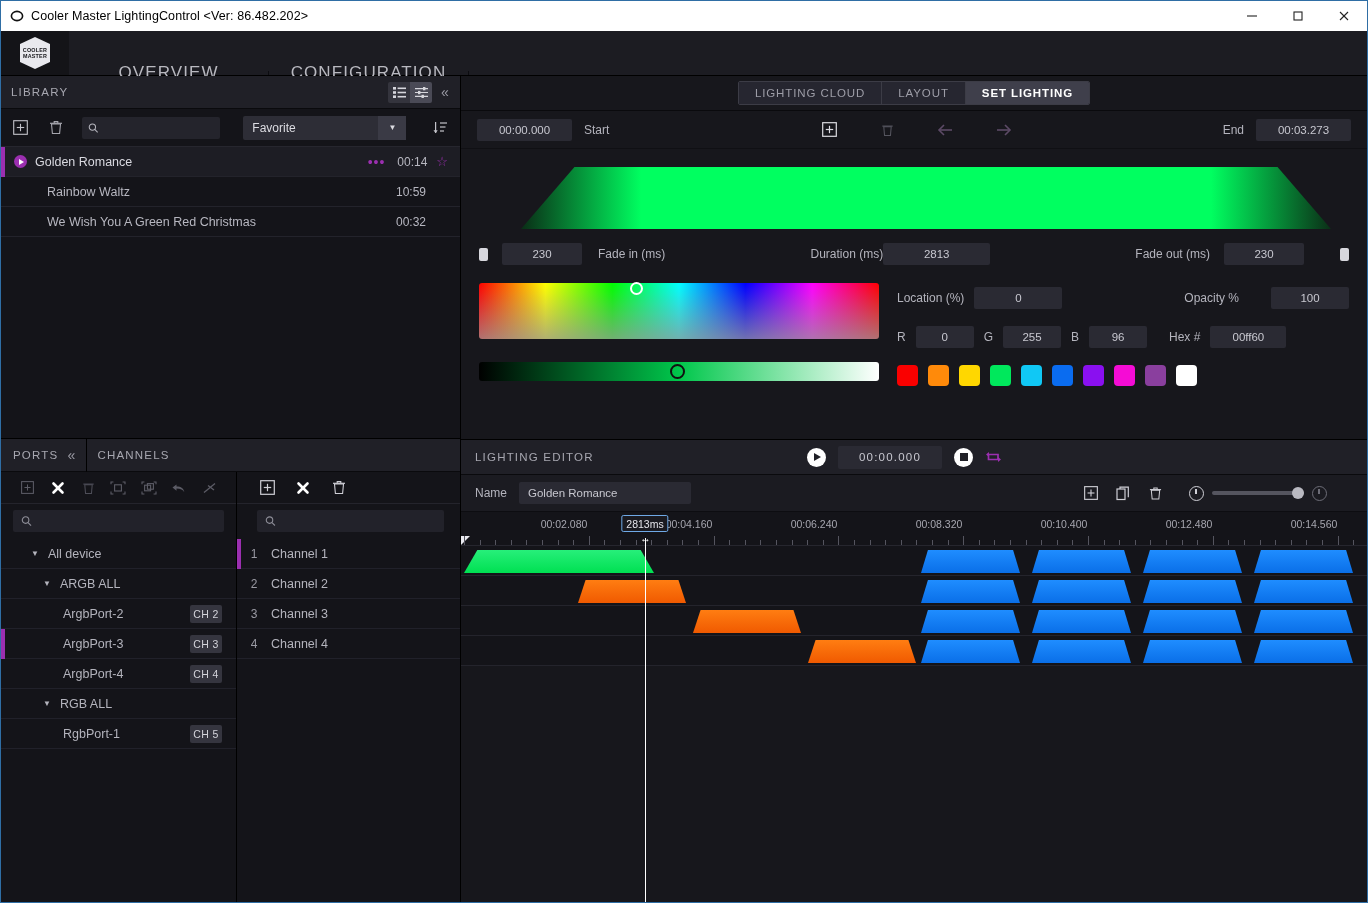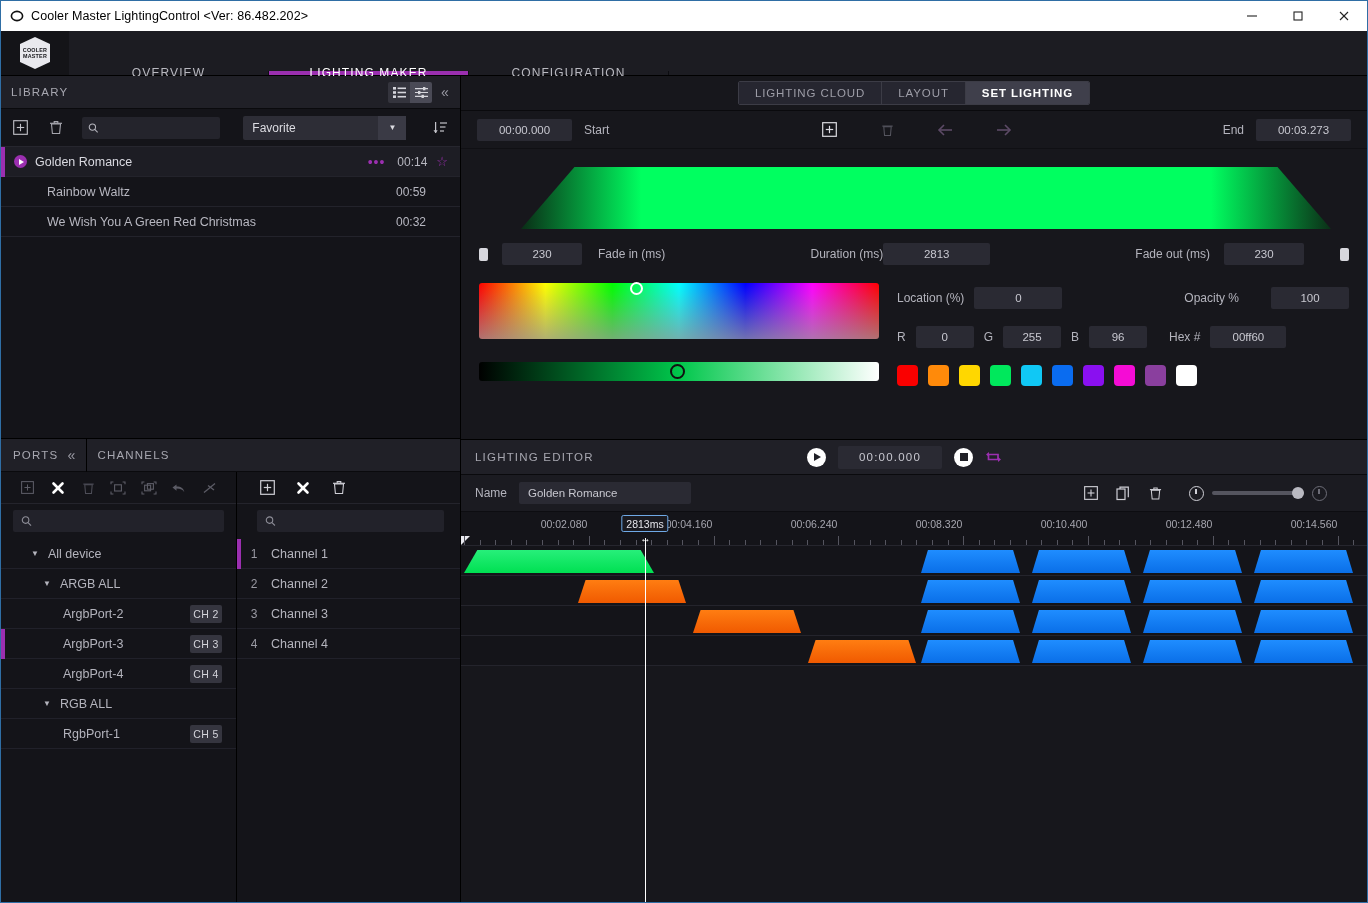--- a/index.html
+++ b/index.html
@@ -46,21 +46,21 @@
   }
   .cm-logo {
     width: 30px; height: 32px; background: #e9e9ee;
     clip-path: polygon(50% 0%, 100% 22%, 100% 78%, 50% 100%, 0% 78%, 0% 22%);
     display: flex; flex-direction: column; align-items: center; justify-content: center;
     color: #141418; font-size: 5.4px; font-weight: bold; line-height: 6.4px;
     letter-spacing: .2px;
   }
   .nav-tab {
     width: 200px; display: flex; align-items: center; justify-content: center;
-    font-size: 12px; letter-spacing: 1.1px; color: #b9b9c0;
+    font-size: 17px; letter-spacing: 1.1px; color: #b9b9c0;
     border-right: 1px solid #0c0c10;
     font-stretch: condensed;
     margin-top: 40px;
   }
   .nav-tab.active { background: #9b2fb0; color: #fff; }
 
   
   .body-row { display: flex; flex: 1; min-height: 0; }
   .col-left { width: 460px; display: flex; flex-direction: column; background: #141419; border-right: 1px solid #000; }
   .col-right { flex: 1; display: flex; flex-direction: column; background: #17171c; }
@@ -342,21 +342,20 @@
   </div>
 
   <div class="navbar">
     <div class="logo-box">
       <div class="cm-logo">
         <span>COOLER</span>
         <span>MASTER</span>
       </div>
     </div>
     <div class="nav-tab">OVERVIEW</div>
-    <div class="nav-tab active">LIGHTING MAKER</div>
     <div class="nav-tab">CONFIGURATION</div>
   </div>
 
   <div class="body-row">
 
     <div class="col-left">
 
       <div class="panel-head">
         <span class="ph-title">LIBRARY</span>
         <div class="viewtoggle">
@@ -434,21 +433,21 @@
           <span class="accent"></span>
           <span class="lib-play"></span>
           <span class="lib-name">Golden Romance</span>
           <span class="lib-dots">•••</span>
           <span class="lib-time">00:14</span>
           <span class="lib-star">☆</span>
         </div>
         <div class="lib-row plain">
           <span class="accent"></span>
           <span class="lib-name">Rainbow Waltz</span>
-          <span class="lib-time">00:59</span>
+          <span class="lib-time">10:59</span>
           <span style="width:22px"></span>
         </div>
         <div class="lib-row plain">
           <span class="accent"></span>
           <span class="lib-name">We Wish You A Green Red Christmas</span>
           <span class="lib-time">00:32</span>
           <span style="width:22px"></span>
         </div>
       </div>
 

